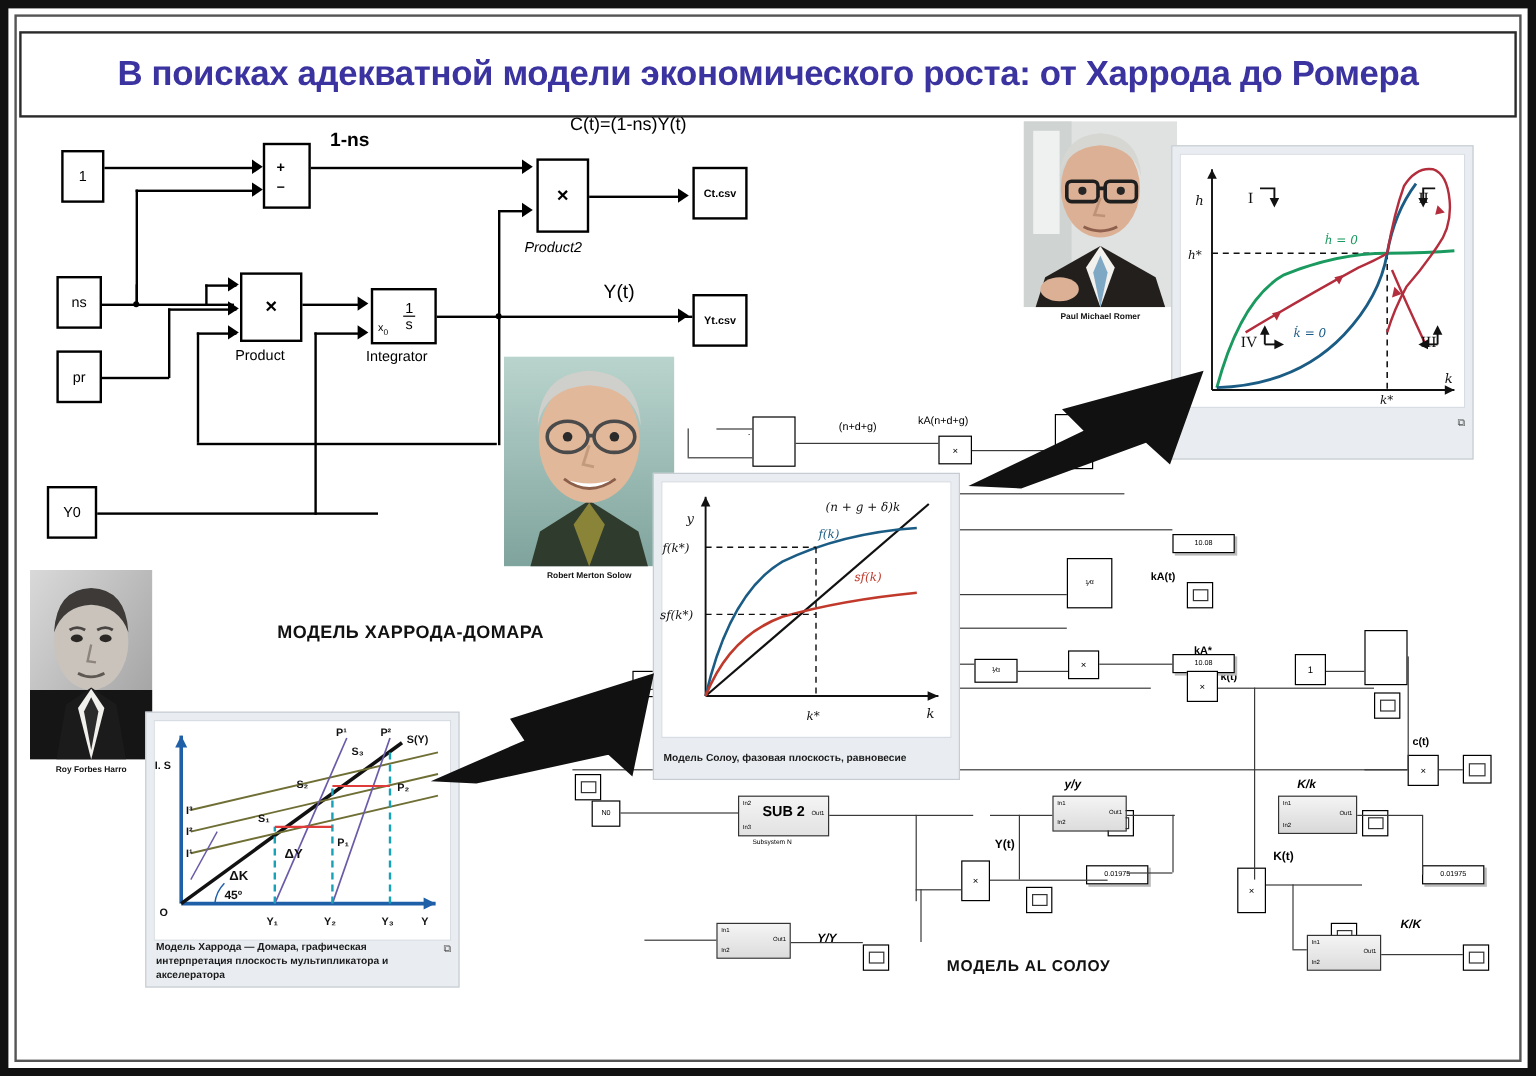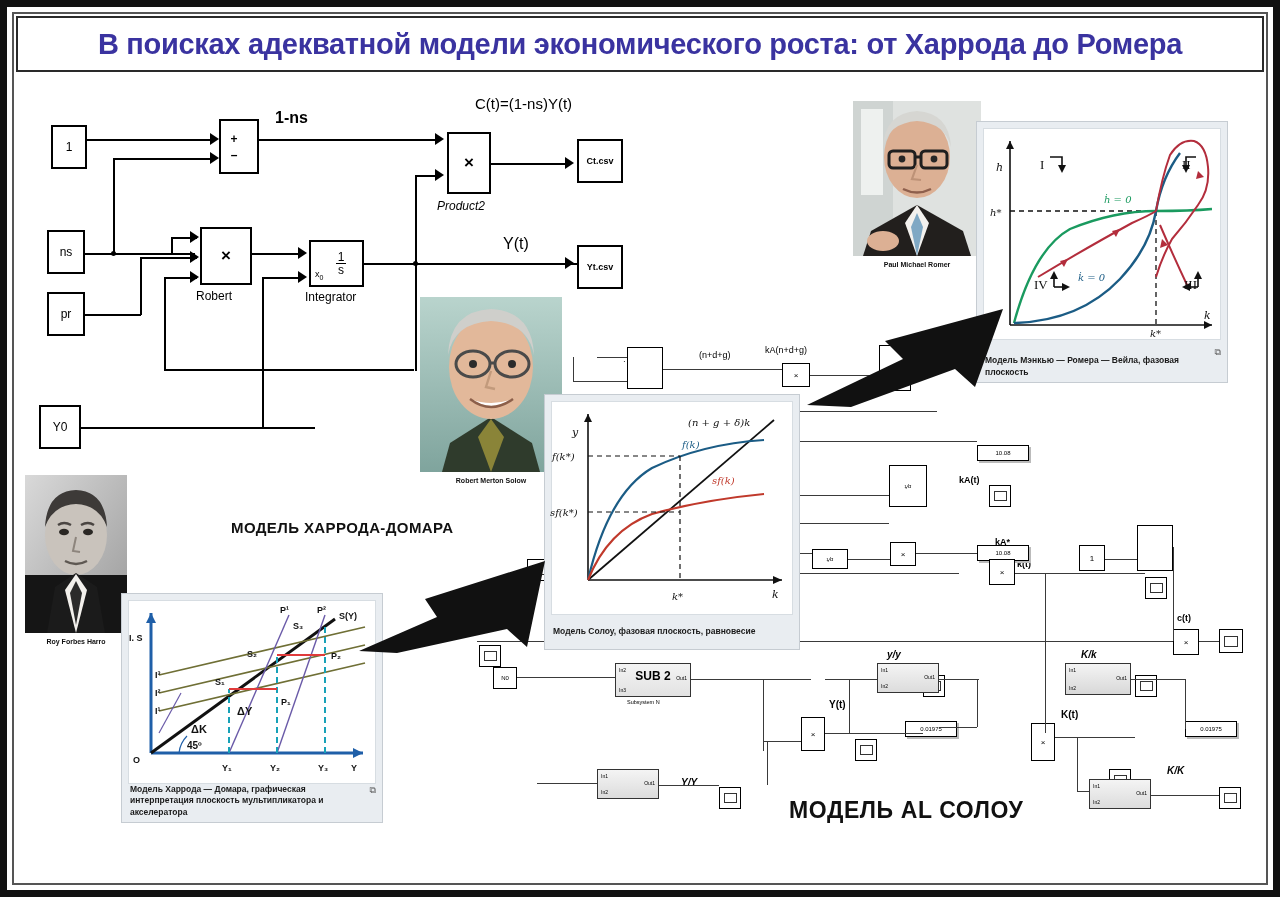--- a/index.html
+++ b/index.html
@@ -5,21 +5,21 @@
   html,body{margin:0;padding:0;background:#fff;}
   body{width:1280px;height:897px;overflow:hidden;font-family:"Liberation Sans",sans-serif;}
 
   .poster{position:relative;width:1280px;height:897px;background:#ffffff;box-sizing:border-box;
           border:7px solid #111111;}
   .inner-frame{position:absolute;left:5px;top:5px;right:5px;bottom:5px;border:2px solid #555;box-sizing:border-box;pointer-events:none;}
 
   
   .title-band{position:absolute;left:9px;width:1248px;box-sizing:border-box;
               border:2px solid #2a2a2a;background:#ffffff;display:flex;align-items:center;justify-content:center;}
-  #title-top{top:9px;height:56px;}
+  #title-top{top:19px;height:72px;}
   #title-bottom{bottom:9px;height:56px;}
   .poster-title{color:#3A33A0;font-weight:bold;font-size:29px;letter-spacing:-0.3px;white-space:nowrap;
                 font-family:"Liberation Sans",sans-serif;text-align:center;}
 
   
   .abs{position:absolute;}
   .blk{position:absolute;box-sizing:border-box;border:2.5px solid #000;background:#fff;
        display:flex;align-items:center;justify-content:center;font-size:12px;color:#000;}
   .blk.small{border-width:1px;font-size:7px;}
   .lbl{position:absolute;font-size:12px;color:#000;white-space:nowrap;}
@@ -78,21 +78,21 @@
     </div>
 
     <div class="blk" style="left:212px;top:42px;width:40px;height:55px;flex-direction:column;">
       <span style="font-size:12px;line-height:1;margin:1px 0 4px -10px;font-weight:bold;">+</span>
       <span style="font-size:12px;line-height:1;margin:0 0 1px -10px;font-weight:bold;">–</span>
     </div>
 
     <div class="blk" style="left:193px;top:150px;width:52px;height:58px;font-size:17px;font-weight:bold;">
       <span>×</span>
     </div>
-    <div class="lbl" style="left:189px;top:212px;font-size:12px;">Robert</div>
+    <div class="lbl" style="left:189px;top:212px;font-size:12px;">Product</div>
 
     <div class="blk" style="left:302px;top:163px;width:55px;height:47px;">
       <span style="position:absolute;left:4px;bottom:4px;font-size:9px;">x<sub style="font-size:7px;">0</sub></span>
       <span style="display:inline-block;text-align:center;font-size:12px;line-height:1;margin-left:9px;">
         <span style="display:block;border-bottom:1.5px solid #000;padding:0 2px;">1</span>
         <span style="display:block;padding:0 2px;">s</span>
       </span>
     </div>
     <div class="lbl" style="left:298px;top:213px;font-size:12px;">Integrator</div>
 
@@ -318,21 +318,21 @@
     <div class="tline-h" style="left:600px;top:454px;width:12px;"></div>
     <div class="tline-h" style="left:674px;top:458px;width:68px;"></div>
     <div class="tline-h" style="left:654px;top:342px;width:54px;"></div>
     <div class="tline-v" style="left:708px;top:342px;height:50px;"></div>
     <div class="tline-h" style="left:182px;top:448px;width:60px;"></div>
     <div class="tline-h" style="left:60px;top:446px;width:60px;"></div>
     <div class="tline-v" style="left:290px;top:404px;height:44px;"></div>
   </div>
 
   <div class="section-cap" style="left:224px;top:512px;font-size:15px;letter-spacing:0.4px;">МОДЕЛЬ ХАРРОДА-ДОМАРА</div>
-  <div class="section-cap" style="left:782px;top:790px;font-size:23px;letter-spacing:0.6px;">МОДЕЛЬ AL СОЛОУ</div>
+  <div class="section-cap" style="left:782px;top:790px;font-size:13px;letter-spacing:0.6px;">МОДЕЛЬ AL СОЛОУ</div>
 
   <div class="portrait" style="left:18px;top:468px;width:102px;height:158px;">
     <div class="frame">
       <svg width="102" height="158" viewBox="0 0 102 158" aria-hidden="true">
         <defs>
           <linearGradient id="bwbg" x1="0" y1="0" x2="1" y2="1">
             <stop offset="0%" stop-color="#d9d9d9"></stop>
               <stop offset="100%" stop-color="#9a9a9a"></stop>
           </linearGradient>
         </defs>
@@ -448,21 +448,20 @@
         <text x="50" y="160" font-family="Liberation Serif, serif" font-size="13" fill="#111">IV</text>
         <path d="M70 158 v-12" stroke="#111" stroke-width="1.6" fill="none"></path>
           <polygon points="70,142 66,150 74,150" fill="#111"></polygon>
         <path d="M70 158 h12" stroke="#111" stroke-width="1.6" fill="none"></path>
           <polygon points="86,158 78,154 78,162" fill="#111"></polygon>
 
         <text x="120" y="74" font-family="DejaVu Serif, serif" font-style="italic" font-size="10" fill="#1a9a5f">ḣ = 0</text>
         <text x="94" y="152" font-family="DejaVu Serif, serif" font-style="italic" font-size="10" fill="#1b5c85">k̇ = 0</text>
       </svg>
     </div>
-    <div class="cardcap">Модель Мэнкью — Ромера — Вейла, фазовая плоскость</div>
     <div class="expand" style="bottom:24px;">⧉</div>
   </div>
 
   <div class="card" style="left:537px;top:387px;width:256px;height:256px;">
     <div class="plotbox" style="height:212px;">
       <svg width="242" height="210" viewBox="0 0 242 210" aria-hidden="true">
         <line x1="36" y1="178" x2="230" y2="178" stroke="#111" stroke-width="1.6"></line>
         <polygon points="230,178 221,174 221,182" fill="#111"></polygon>
         <line x1="36" y1="178" x2="36" y2="12" stroke="#111" stroke-width="1.6"></line>
         <polygon points="36,12 32,20 40,20" fill="#111"></polygon>

